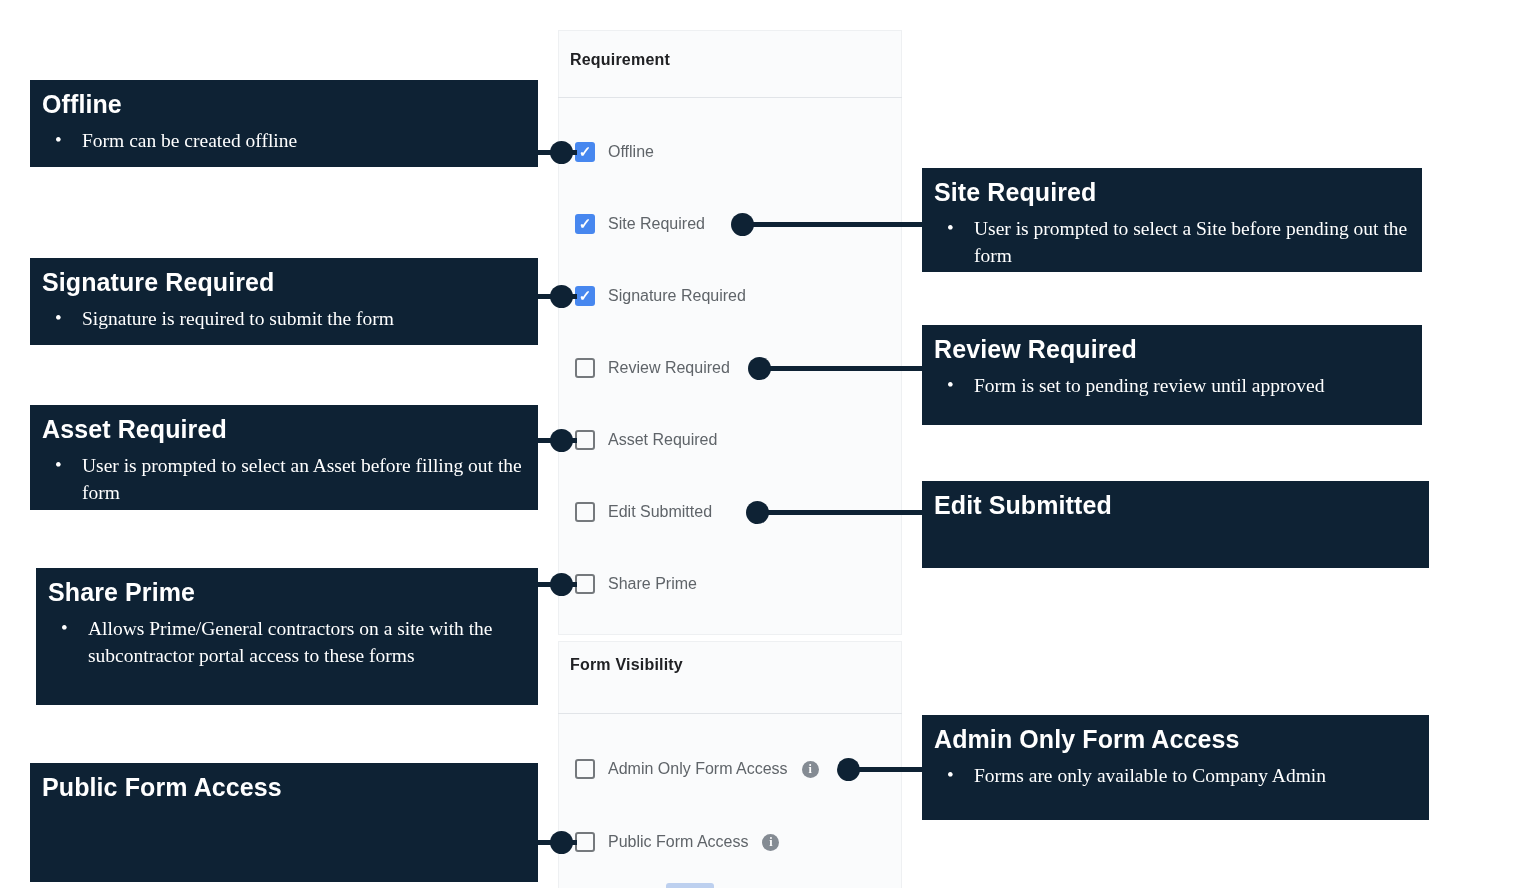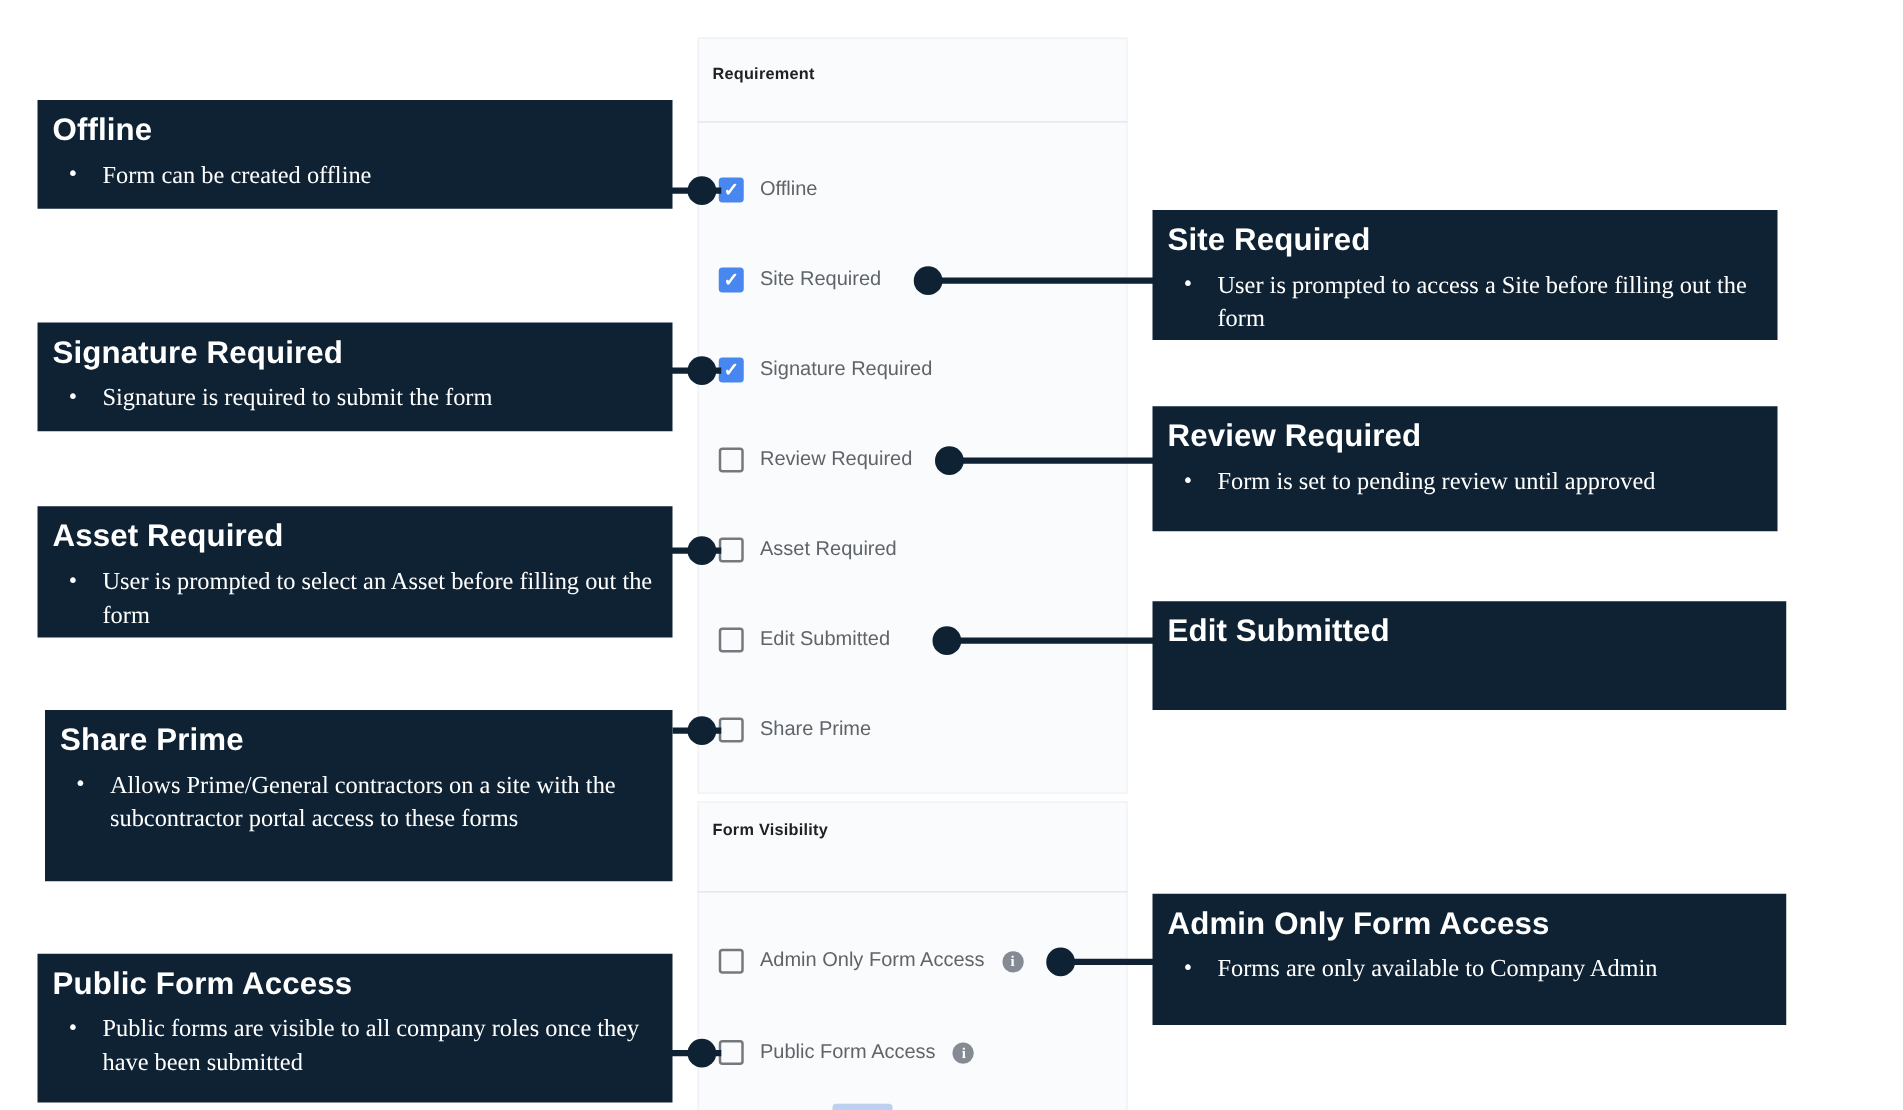--- a/index.html
+++ b/index.html
@@ -12,21 +12,21 @@
     --info-gray:#848b93;
   }
   *{box-sizing:border-box;margin:0;padding:0;}
   body{font-family:"Liberation Sans",sans-serif;background:#ffffff;}
   .stage{position:relative;width:1522px;height:888px;background:#ffffff;overflow:hidden;}
 
   
   .card{position:absolute;left:558px;width:344px;background:var(--panel-bg);border:1px solid #eef0f2;}
   .card1{top:30px;height:605px;}
   .card2{top:641px;height:247px;border-bottom:none;}
-  .panel-header{position:absolute;left:570px;font-size:13px;font-weight:600;color:var(--header-dark);letter-spacing:.2px;}
+  .panel-header{position:absolute;left:570px;font-size:16px;font-weight:600;color:var(--header-dark);letter-spacing:.2px;}
   .divider{position:absolute;left:558px;width:344px;height:1px;background:var(--divider);}
 
   
   .row{position:absolute;left:575px;height:24px;display:flex;align-items:center;gap:13px;}
   .cb{width:20px;height:20px;border:2px solid #75797d;border-radius:3px;background:transparent;flex:0 0 auto;position:relative;}
   .cb.checked{border:none;background:var(--checkbox-blue);}
   .cb.checked::after{content:"✓";position:absolute;left:0;top:0;width:20px;height:20px;display:flex;align-items:center;justify-content:center;color:#fff;font-size:15px;font-weight:bold;}
   .lbl{font-size:16px;color:var(--label-gray);white-space:nowrap;}
   .info{width:17px;height:17px;border-radius:50%;background:var(--info-gray);color:#fff;display:flex;align-items:center;justify-content:center;flex:0 0 auto;margin-left:1px;}
   .info::after{content:"i";font-size:12px;font-weight:bold;font-family:"Liberation Serif",serif;}
@@ -148,29 +148,26 @@
 
   <div class="callout" style="left:36px;top:568px;width:502px;height:137px">
     <h3>Share Prime</h3>
     <ul>
         <li>Allows Prime/General contractors on a site with the subcontractor portal access to these forms</li>
       </ul>
   </div>
 
   <div class="callout" style="left:30px;top:763px;width:508px;height:119px">
     <h3>Public Form Access</h3>
-    <ul>
-        <li>Public forms are visible to all company roles once they have been submitted</li>
-      </ul>
   </div>
 
   <div class="callout" style="left:922px;top:168px;width:500px;height:104px">
     <h3>Site Required</h3>
     <ul>
-        <li>User is prompted to access a Site before filling out the form</li>
+        <li>User is prompted to select a Site before pending out the form</li>
       </ul>
   </div>
 
   <div class="callout" style="left:922px;top:325px;width:500px;height:100px">
     <h3>Review Required</h3>
     <ul>
         <li>Form is set to pending review until approved</li>
       </ul>
   </div>
 

